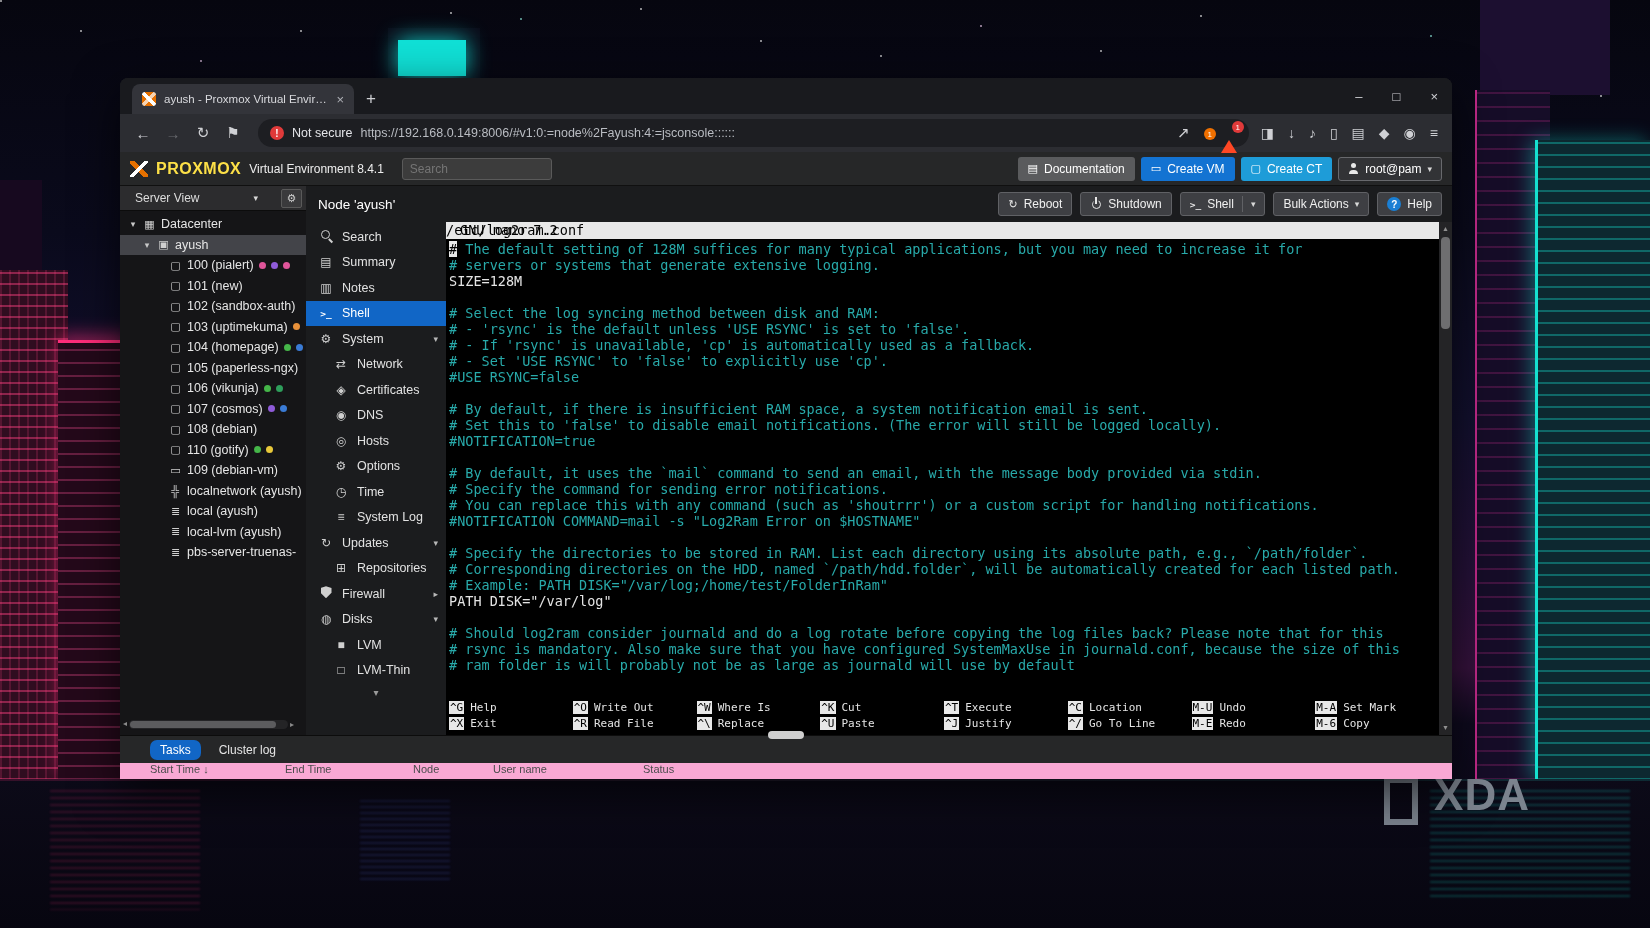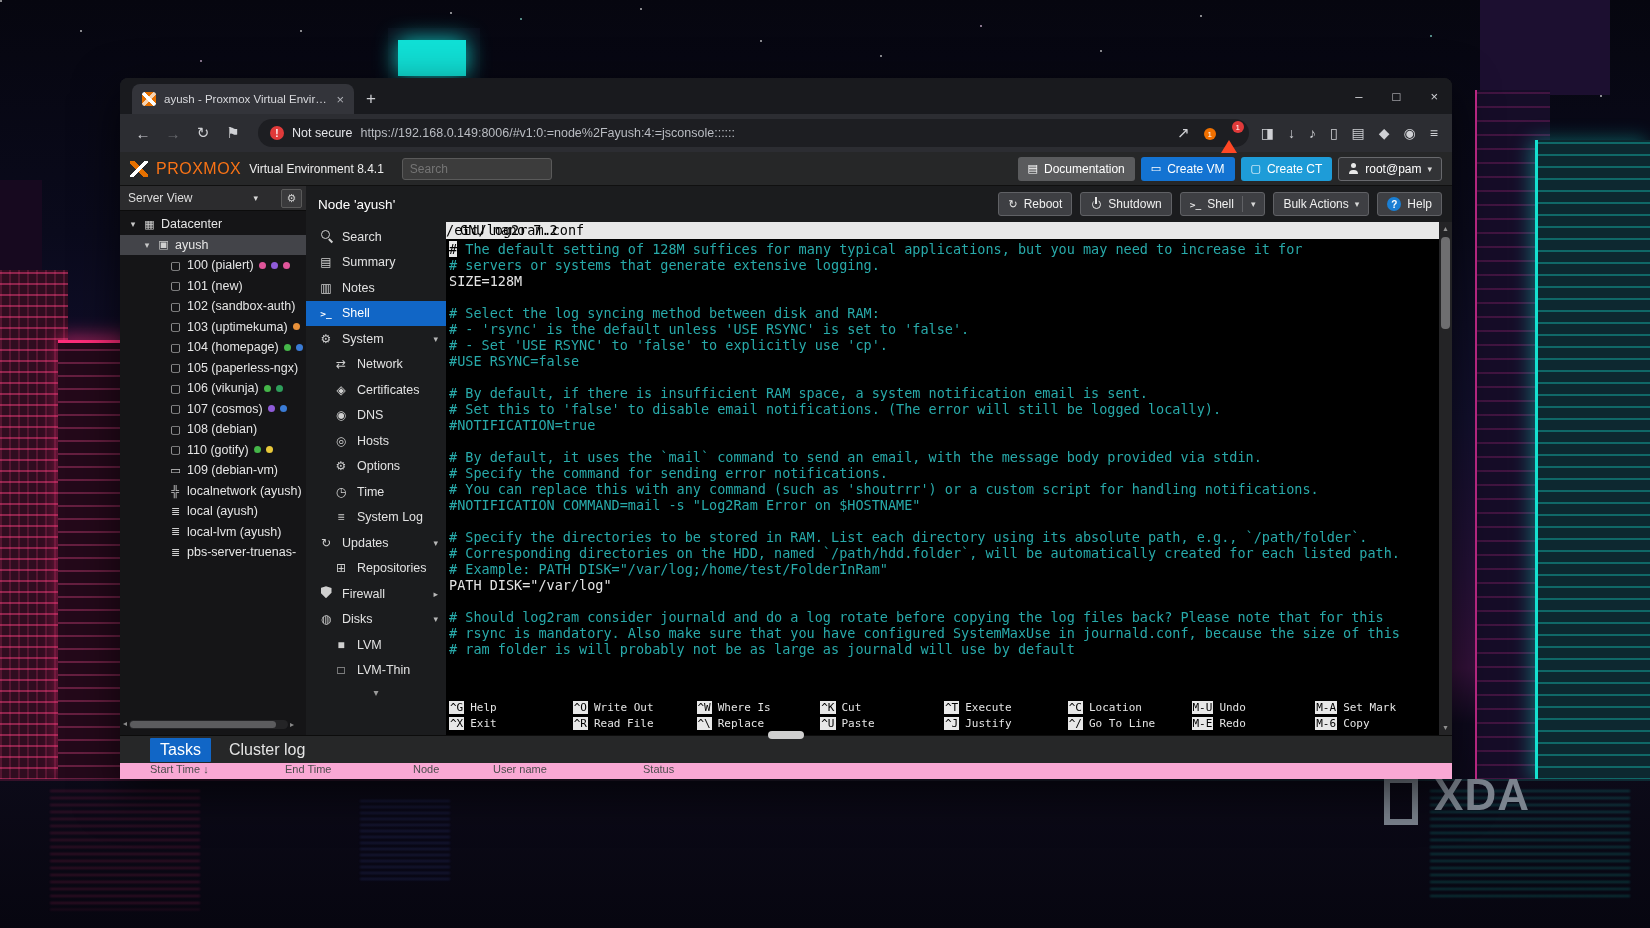--- a/index.html
+++ b/index.html
@@ -56,39 +56,39 @@
   .cnt.or{background:#f07000}
   .cluster-ic{display:flex;align-items:center;gap:14px;color:#cfd0d4;font-size:14px;padding-right:4px}
   .cluster-ic span{cursor:pointer}
 
   
   .pve{flex:1;display:flex;flex-direction:column;background:#1b1c1e;min-height:0}
   .pve-header{height:34px;background:#262728;display:flex;align-items:center;padding:0 10px;gap:8px;border-bottom:1px solid #101010;flex:none}
   .pve-mark{width:18px;height:16px;position:relative;flex:none}
   .pve-mark::before{content:'';position:absolute;inset:0;background:linear-gradient(45deg,transparent 40%,#e57000 40% 60%,transparent 60%)}
   .pve-mark::after{content:'';position:absolute;inset:0;background:linear-gradient(-45deg,transparent 42%,#fff 42% 58%,transparent 58%)}
-  .brand{color:#f97316;font-weight:normal;font-size:16px;letter-spacing:.5px}
+  .brand{color:#fde047;font-weight:bold;font-size:16px;letter-spacing:.5px}
   .subtitle{color:#eee;font-size:12px;margin-right:10px}
   .pve-search{width:150px;height:22px;background:#3c3c3c;border:1px solid #5a5a5a;border-radius:3px;color:#ccc;font-size:12px;padding:0 7px;outline:none;font-family:inherit}
   .hdr-right{margin-left:auto;display:flex;align-items:center;gap:6px}
   .hbtn{display:flex;align-items:center;gap:6px;height:24px;padding:0 9px;border-radius:3px;color:#fff;font-size:12px;cursor:pointer;border:1px solid transparent}
   .hbtn .hic{font-size:11px}
   .btn-doc{background:#5a5b5d}
   .btn-vm{background:#1373d2}
   .btn-ct{background:#1e9cd8}
   .btn-user{background:#323336;border-color:#68696d}
   .ico-user{position:relative;width:11px;height:11px;display:inline-block}
   .ico-user::before{content:'';position:absolute;left:3px;top:0;width:5px;height:5px;border-radius:50%;background:#e8e8e8}
   .ico-user::after{content:'';position:absolute;left:1px;bottom:0;width:9px;height:4px;border-radius:4px 4px 0 0;background:#e8e8e8}
   .dcaret{font-size:9px;color:#d8d8d8}
 
   .pve-main{flex:1;display:flex;min-height:0}
   
   .tree-panel{width:186px;background:#151517;display:flex;flex-direction:column;position:relative;flex:none}
-  .sv-row{height:25px;display:flex;align-items:center;background:#2c2c2e;border-bottom:1px solid #0c0c0c;padding:0 4px 0 8px;gap:17px;flex:none}
+  .sv-row{height:25px;display:flex;align-items:center;background:#2c2c2e;border-bottom:1px solid #0c0c0c;padding:0 4px 0 15px;gap:17px;flex:none}
   .sv-select{flex:1;display:flex;align-items:center;justify-content:space-between;color:#ddd;font-size:12px;cursor:pointer;padding-right:6px}
   .sv-gear{width:21px;height:19px;background:#3a3a3c;border:1px solid #5a5a5a;border-radius:2px;color:#ccc;font-size:11px;display:flex;align-items:center;justify-content:center;cursor:pointer}
   .tree{padding-top:3px;overflow:hidden}
   .trow{display:flex;align-items:center;height:20.5px;gap:4px;color:#e6e6e6;font-size:12.5px;cursor:pointer;padding-right:2px;white-space:nowrap}
   .trow.sel{background:#434449}
   .caret{width:10px;font-size:9px;color:#c8c8c8;text-align:center;flex:none}
   .tico{width:15px;text-align:center;font-size:11px;color:#cfcfcf;position:relative;flex:none}
   .tlabel{overflow:hidden}
   .tag{width:7px;height:7px;border-radius:50%;margin-left:1px;flex:none}
   .pl0{padding-left:8px}.pl1{padding-left:22px}.pl2{padding-left:48px}
@@ -140,21 +140,21 @@
   .sl{color:#e4e4e4}
   .vscroll{width:13px;background:#242426;display:flex;flex-direction:column;align-items:center;padding:2px 0;flex:none}
   .vs-arrow{color:#909090;font-size:7px;line-height:10px}
   .vthumb{width:9px;height:92px;background:#6e6e70;border-radius:4px;margin-top:3px}
   .vfill{flex:1}
 
   
   .pve-footer{flex:none}
   .tasks-bar{height:28px;background:#262728;display:flex;align-items:center;gap:8px;padding-left:30px;position:relative;border-top:1px solid #0c0c0c}
   .splitter{position:absolute;left:50%;top:-5px;transform:translateX(-50%);width:36px;height:8px;background:#cfcfcf;border-radius:4px;cursor:row-resize}
-  .ftab{font-size:16px;color:#e4e4e4;padding:3px 10px;border-radius:1px;cursor:pointer}
+  .ftab{font-size:12px;color:#e4e4e4;padding:3px 10px;border-radius:7px;cursor:pointer}
   .ftab.sel{background:#1166c6;color:#fff}
   .grid-header{height:16px;background:#f9a8d4;display:flex;align-items:flex-start;color:#4c4c4e;font-size:11px;overflow:hidden}
   .gh{flex:none;cursor:pointer}
   .gh1{width:135px;margin-left:30px}.gh2{width:128px}.gh3{width:80px}.gh4{width:150px}.gh5{flex:1}.gh6{width:190px}
 </style>
 </head>
 <body>
 
 <div class="bg">
   <div class="stars"></div>
@@ -471,20 +471,21 @@
               <span class="nano-file">/etc/log2ram.conf</span>
               <span class="nano-title">GNU nano 7.2</span>
             </div>
             <div class="term-lines">
               <div class="tl c"><span class="cursor">#</span><span> The default setting of 128M suffices for many typical applications, but you may need to increase it for</span></div>
               <div class="tl c"># servers or systems that generate extensive logging.</div>
               <div class="tl">SIZE=128M</div>
               <div class="tl"></div>
               <div class="tl c"># Select the log syncing method between disk and RAM:</div>
               <div class="tl c"># - 'rsync' is the default unless 'USE_RSYNC' is set to 'false'.</div>
+              <div class="tl c"># - If 'rsync' is unavailable, 'cp' is automatically used as a fallback.</div>
               <div class="tl c"># - Set 'USE_RSYNC' to 'false' to explicitly use 'cp'.</div>
               <div class="tl c">#USE_RSYNC=false</div>
               <div class="tl"></div>
               <div class="tl c"># By default, if there is insufficient RAM space, a system notification email is sent.</div>
               <div class="tl c"># Set this to 'false' to disable email notifications. (The error will still be logged locally).</div>
               <div class="tl c">#NOTIFICATION=true</div>
               <div class="tl"></div>
               <div class="tl c"># By default, it uses the `mail` command to send an email, with the message body provided via stdin.</div>
               <div class="tl c"># Specify the command for sending error notifications.</div>
               <div class="tl c"># You can replace this with any command (such as 'shoutrrr') or a custom script for handling notifications.</div>

